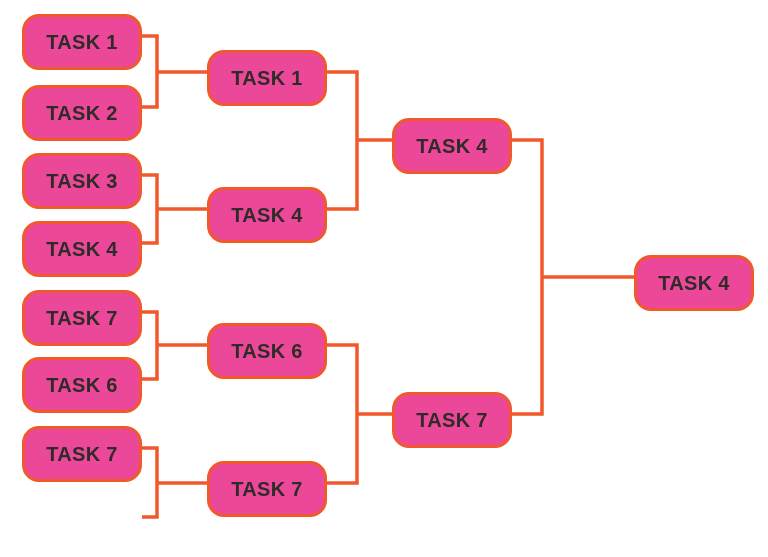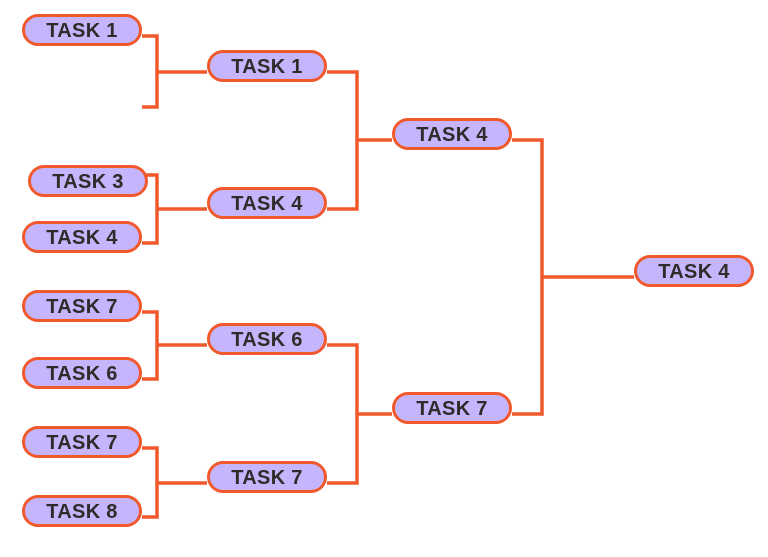--- a/index.html
+++ b/index.html
@@ -23,38 +23,38 @@
     height: 557px;
   }
   .connectors-svg path {
     fill: none;
     stroke: #F1582B;
     stroke-width: 3.5;
   }
   .task-box {
     position: absolute;
     width: 120px;
-    height: 32px;
-    background: #c4b5fd;
+    height: 56px;
+    background: #ec4899;
     border: 3.5px solid #F1582B;
     border-radius: 17px;
     box-sizing: border-box;
     display: flex;
     align-items: center;
     justify-content: center;
     font-size: 20px;
     font-weight: bold;
     letter-spacing: 0.3px;
     color: #2E2B28;
     white-space: nowrap;
   }
   
   .r1-s1 { left: 22px;  top: 14px;  }
   .r1-s2 { left: 22px;  top: 85px;  }
-  .r1-s3 { left: 22px;  top: 165px; margin-left: 6px; }
+  .r1-s3 { left: 22px;  top: 153px; }
   .r1-s4 { left: 22px;  top: 221px; }
   .r1-s5 { left: 22px;  top: 290px; }
   .r1-s6 { left: 22px;  top: 357px; }
   .r1-s7 { left: 22px;  top: 426px; }
   .r1-s8 { left: 22px;  top: 495px; }
   
   .r2-s1 { left: 207px; top: 50px;  }
   .r2-s2 { left: 207px; top: 187px; }
   .r2-s3 { left: 207px; top: 323px; }
   .r2-s4 { left: 207px; top: 461px; }
@@ -73,26 +73,26 @@
     <path d="M142 36 H157 V107 H142 M157 72 H207"></path>
     <path d="M142 175 H157 V243 H142 M157 209 H207"></path>
     <path d="M142 312 H157 V379 H142 M157 345 H207"></path>
     <path d="M142 448 H157 V517 H142 M157 483 H207"></path>
     <path d="M327 72 H357 V209 H327 M357 140 H392"></path>
     <path d="M327 345 H357 V483 H327 M357 414 H392"></path>
     <path d="M512 140 H542 V414 H512 M542 277 H634"></path>
   </svg>
 
   <div class="task-box r1-s1">TASK 1</div>
+  <div class="task-box r1-s2">TASK 2</div>
   <div class="task-box r1-s3">TASK 3</div>
   <div class="task-box r1-s4">TASK 4</div>
   <div class="task-box r1-s5">TASK 7</div>
   <div class="task-box r1-s6">TASK 6</div>
   <div class="task-box r1-s7">TASK 7</div>
-  <div class="task-box r1-s8">TASK 8</div>
 
   <div class="task-box r2-s1">TASK 1</div>
   <div class="task-box r2-s2">TASK 4</div>
   <div class="task-box r2-s3">TASK 6</div>
   <div class="task-box r2-s4">TASK 7</div>
 
   <div class="task-box r3-s1">TASK 4</div>
   <div class="task-box r3-s2">TASK 7</div>
 
   <div class="task-box r4-s1">TASK 4</div>

